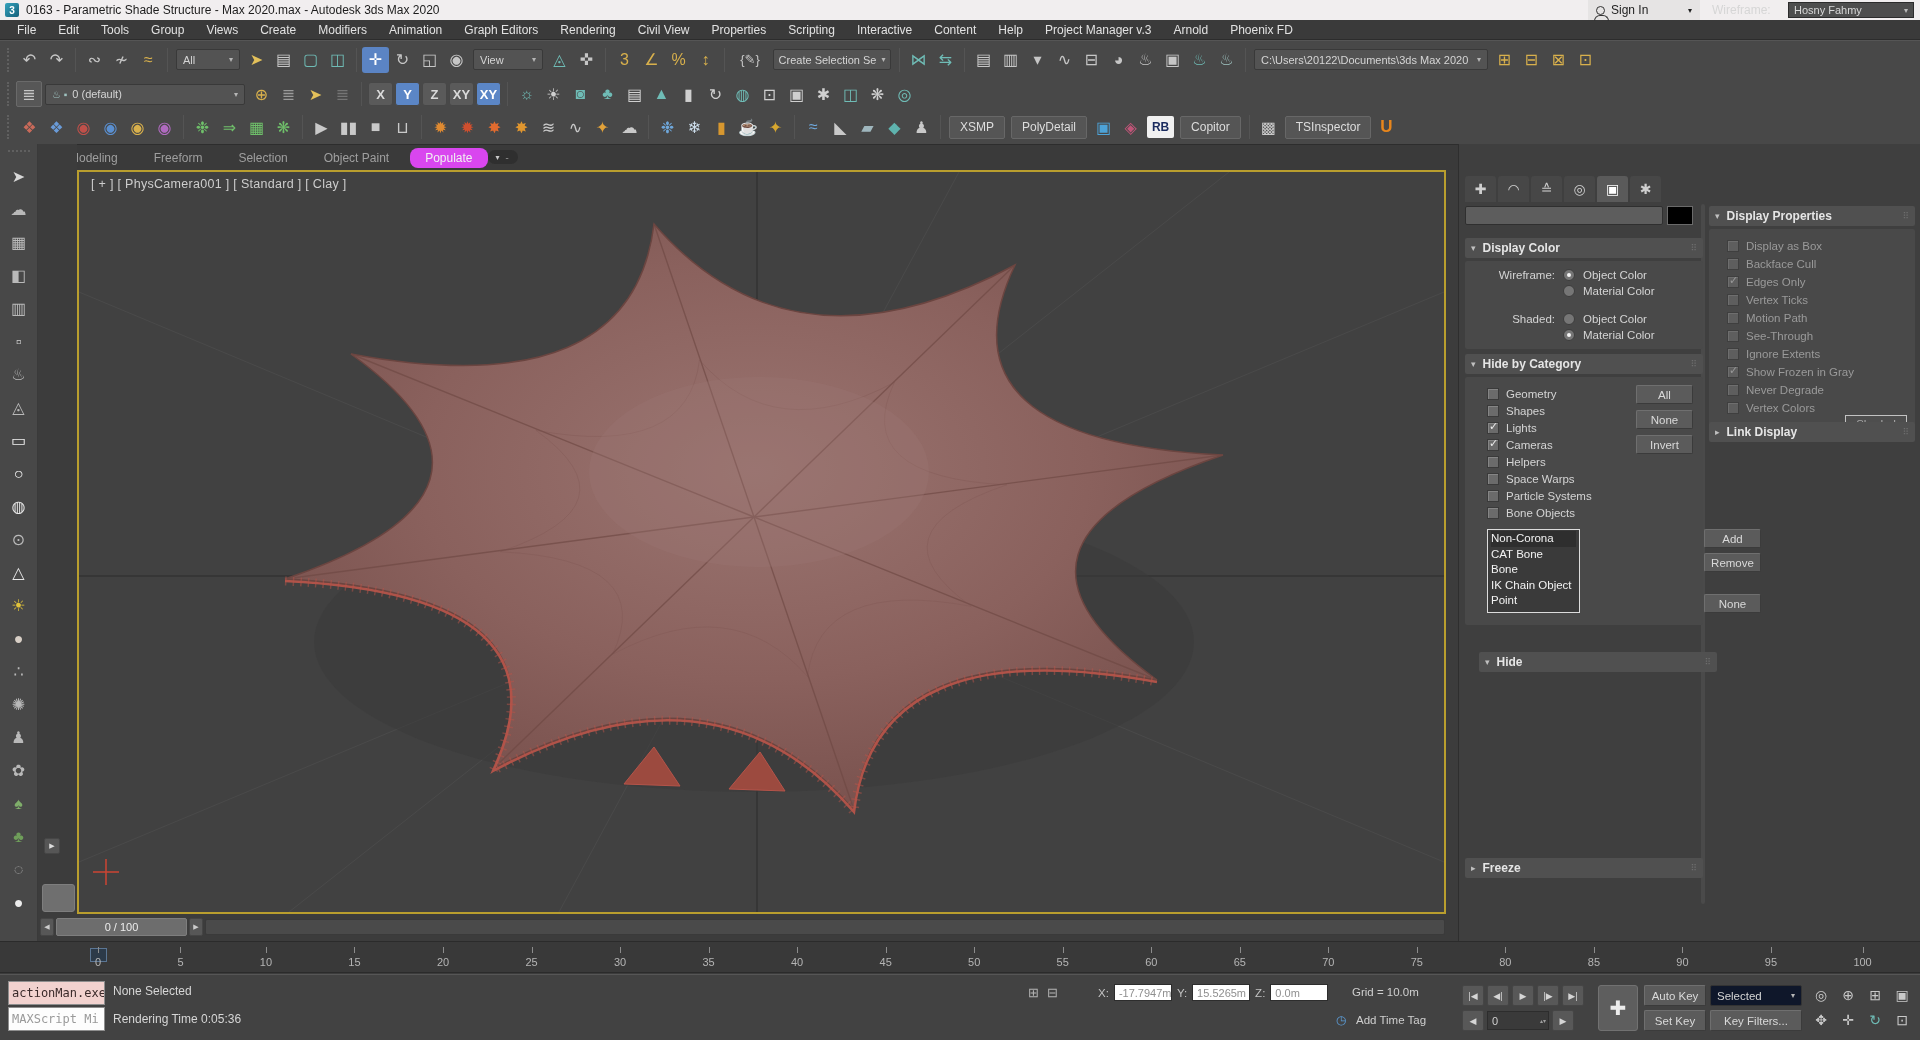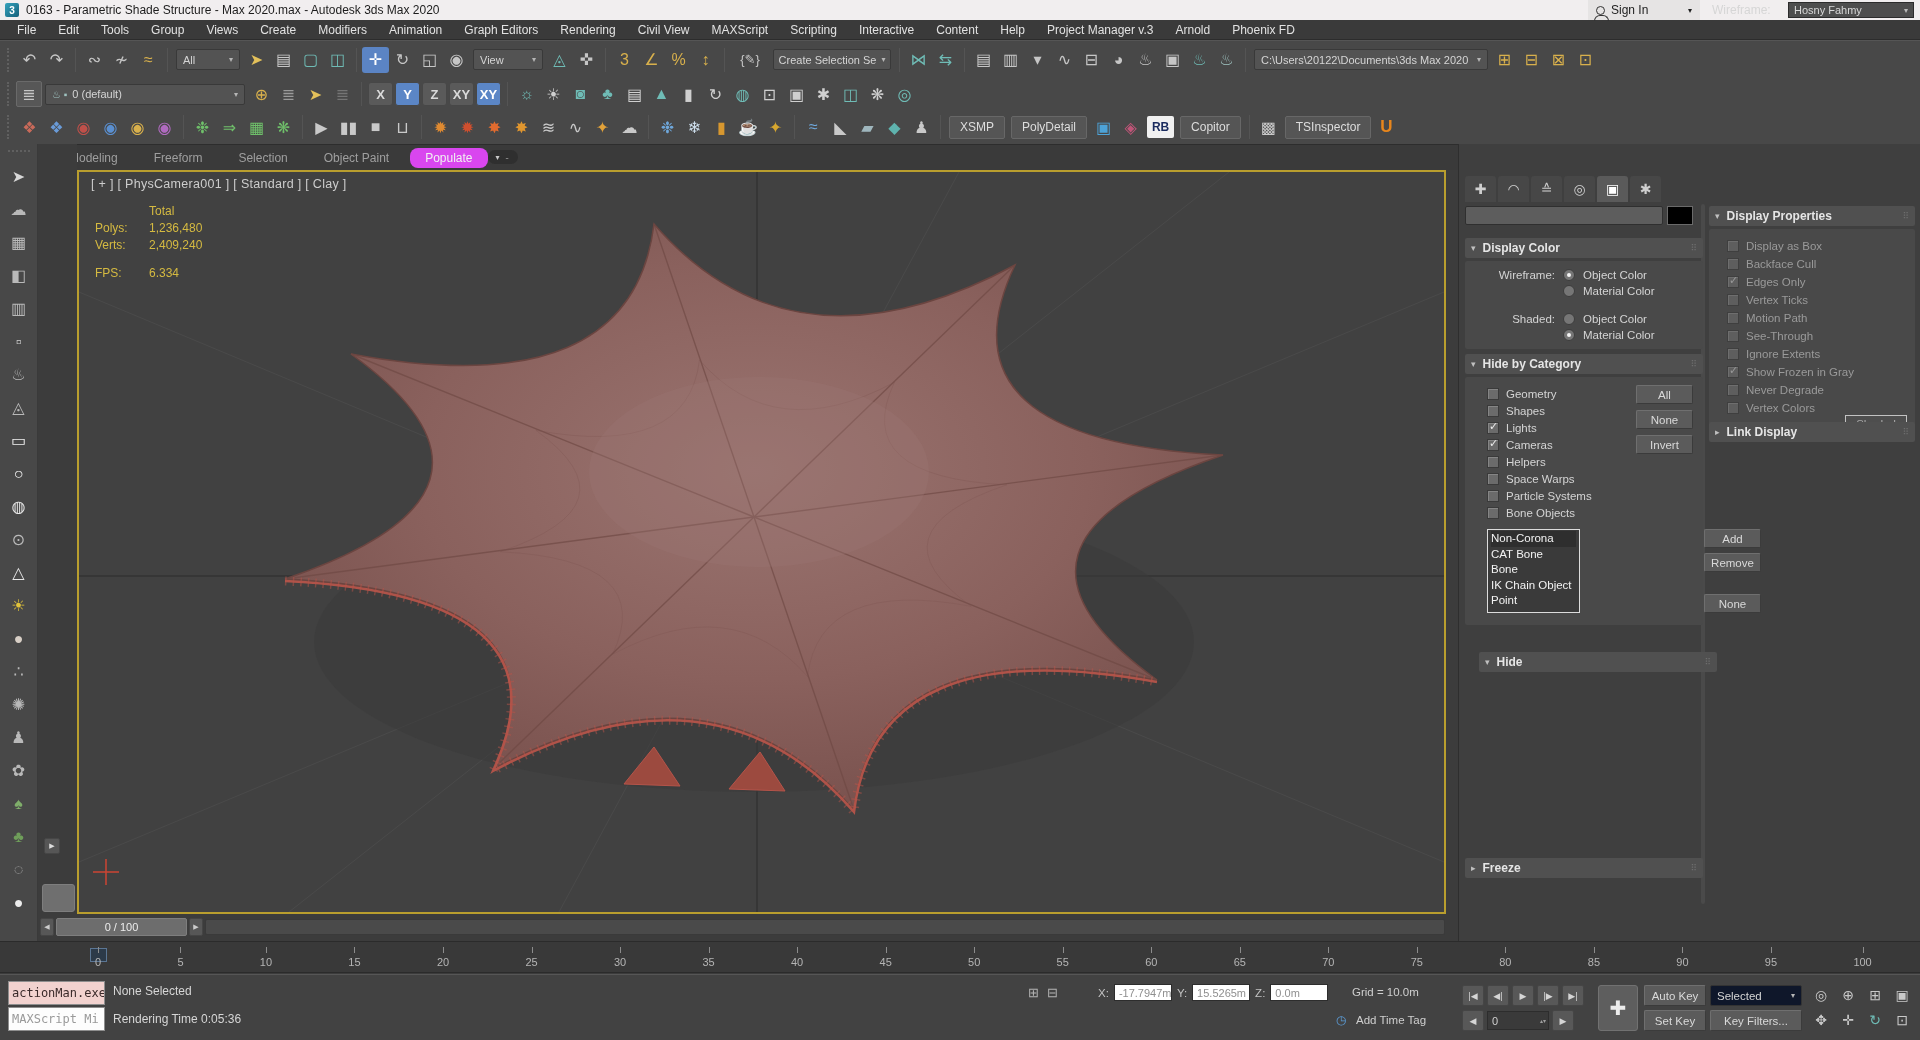--- a/index.html
+++ b/index.html
@@ -160,21 +160,21 @@
     <div class="mitem">Edit</div>
     <div class="mitem">Tools</div>
     <div class="mitem">Group</div>
     <div class="mitem">Views</div>
     <div class="mitem">Create</div>
     <div class="mitem">Modifiers</div>
     <div class="mitem">Animation</div>
     <div class="mitem">Graph Editors</div>
     <div class="mitem">Rendering</div>
     <div class="mitem">Civil View</div>
-    <div class="mitem">MAXScript</div>
+    <div class="mitem">Properties</div>
     <div class="mitem">Scripting</div>
     <div class="mitem">Interactive</div>
     <div class="mitem">Content</div>
     <div class="mitem">Help</div>
     <div class="mitem">Project Manager v.3</div>
     <div class="mitem">Arnold</div>
     <div class="mitem">Phoenix FD</div>
   </div>
 <div id="signin" style="z-index:5">
   <span class="person"></span>
@@ -402,30 +402,20 @@
 
     <polygon points="545,612 575,575 601,614" fill="#9c4a3f" stroke="#b5544a" stroke-width="1"></polygon>
     <polygon points="650,617 681,580 706,619" fill="#9c4a3f" stroke="#b5544a" stroke-width="1"></polygon>
 
     <g stroke="#cc4433" stroke-width="1.5">
       <line x1="14" y1="700" x2="40" y2="700"></line>
         <line x1="27" y1="687" x2="27" y2="713"></line>
     </g>
   </svg>
   <div id="vplabel">[ + ] [ PhysCamera001 ] [ Standard ] [ Clay ]</div>
-  <div id="vpstats">
-    <span></span>
-      <span class="v">Total</span>
-    <span>Polys:</span>
-      <span class="v">1,236,480</span>
-    <span>Verts:</span>
-      <span class="v">2,409,240</span>
-    <span id="fpsrow">FPS:</span>
-      <span class="v" id="fpsval" style="margin-top:11px">6.334</span>
-  </div>
 </div>
 
 <div id="rpanel">
   <div id="cmdtabs">
 
   <div class="ctab">✚</div>
       <div class="ctab">◠</div>
       <div class="ctab">≙</div>
       <div class="ctab">◎</div>
       <div class="ctab act">▣</div>

